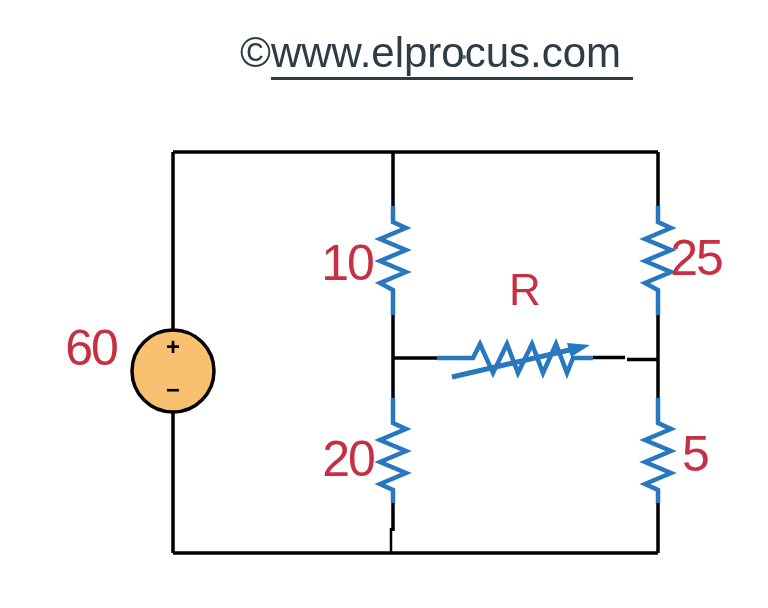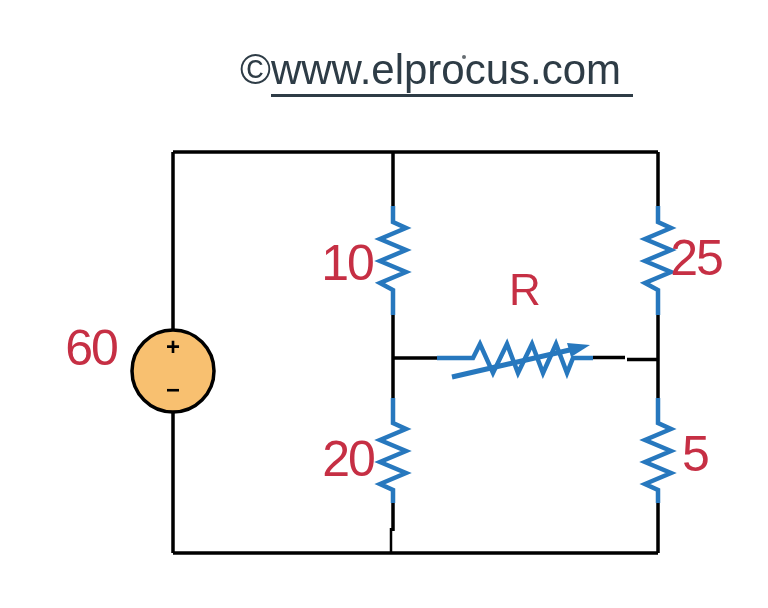--- a/index.html
+++ b/index.html
@@ -7,21 +7,21 @@
     position: relative;
     width: 768px;
     height: 608px;
     background: #ffffff;
     overflow: hidden;
     font-family: "Liberation Sans", sans-serif;
   }
   .watermark {
     position: absolute;
     left: 240px;
-    top: 47px;
+    top: 30px;
     font-size: 42px;
     line-height: 1.1;
     color: var(--title, #2e3c46);
     white-space: nowrap;
   }
   .watermark .link {
     display: inline-block;
     border-bottom: 3px solid var(--title, #2e3c46);
     padding-right: 12px;
     padding-bottom: 1px;

